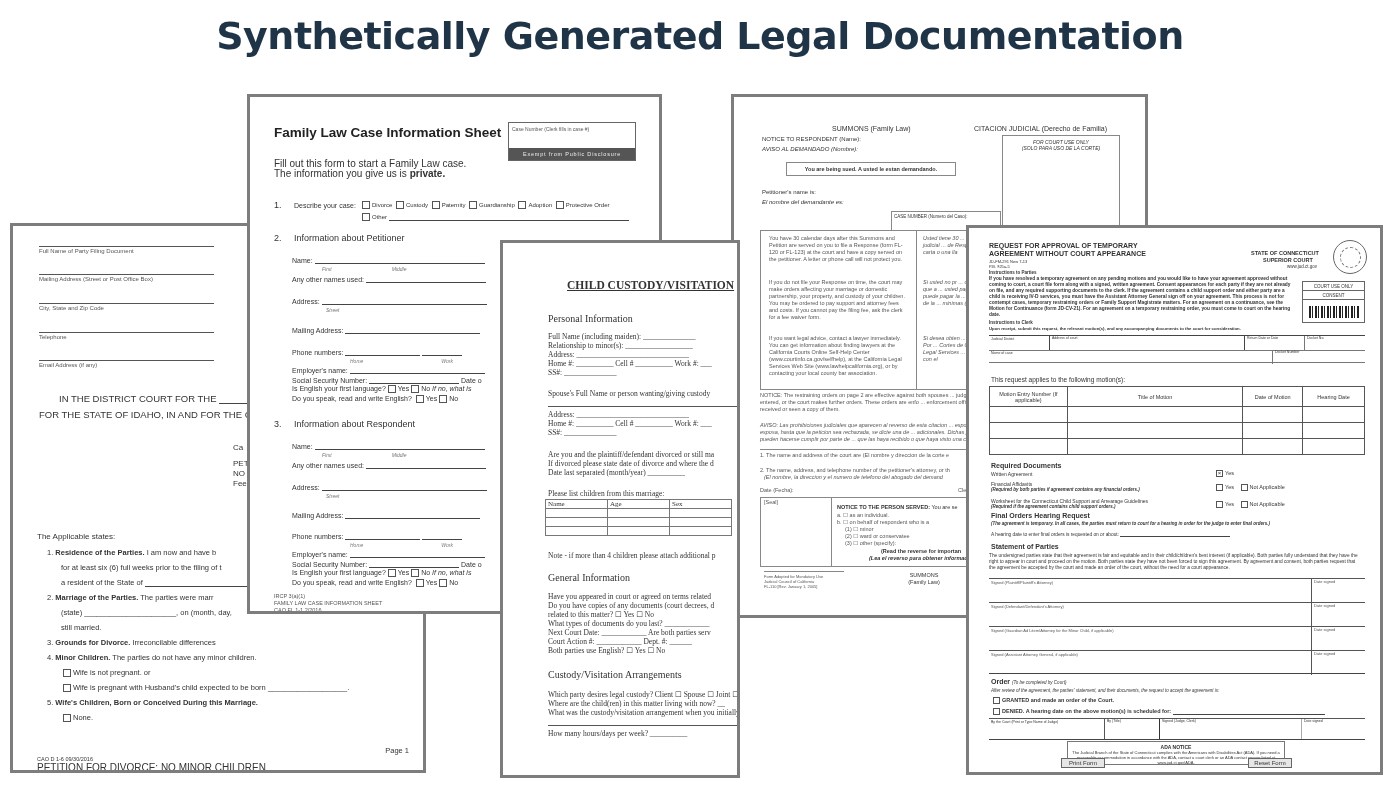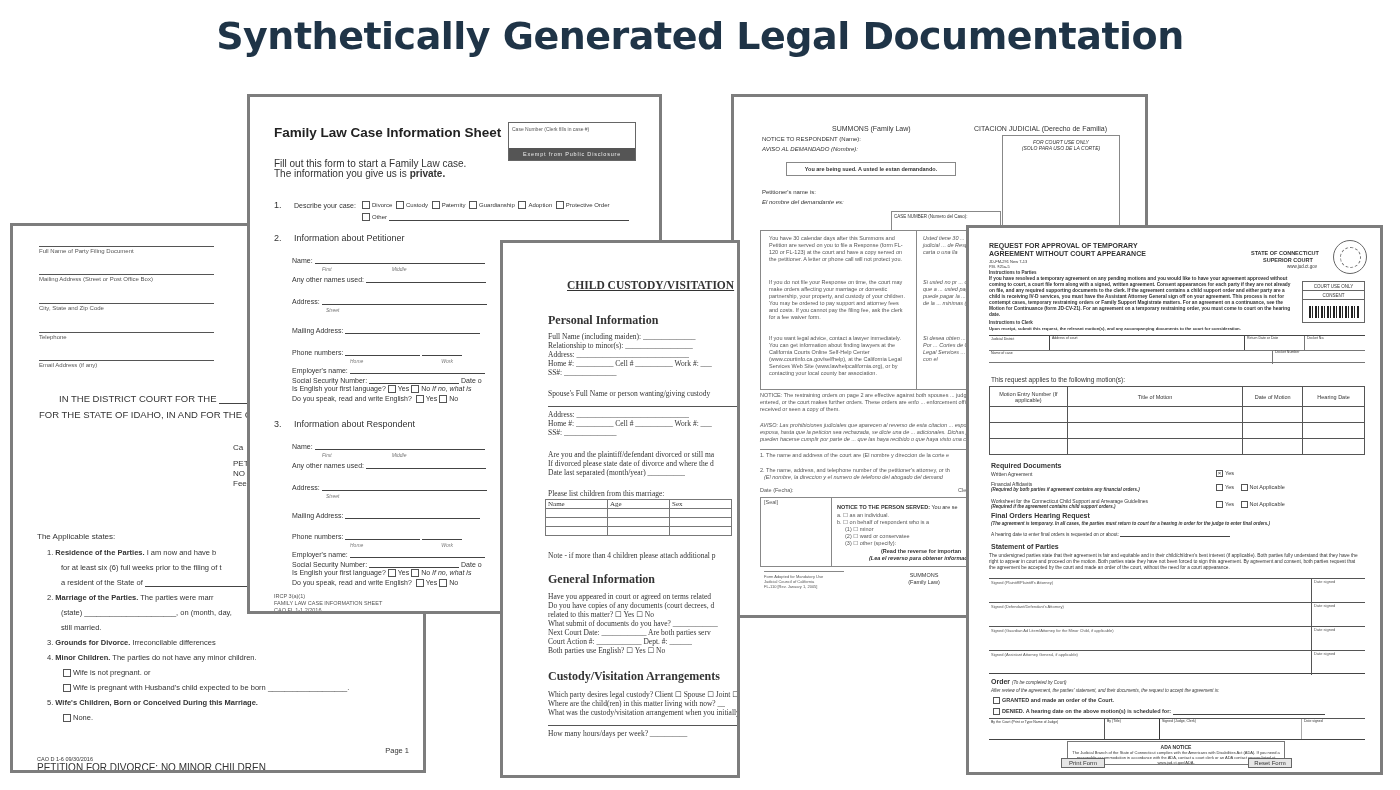--- a/index.html
+++ b/index.html
@@ -43,21 +43,21 @@
   #doc-flcis .exempt { position: absolute; left: 0; bottom: 0; width: 100%; height: 12px; background: #555; color: #eee; font-size: 5.5px; letter-spacing: 0.8px; text-align: center; line-height: 12px; }
   #doc-flcis .intro { position: absolute; left: 24px; top: 62px; font-size: 10px; line-height: 10px; }
   #doc-flcis .sec { position: absolute; left: 24px; font-size: 9px; }
   #doc-flcis .sec .num { display: inline-block; width: 20px; }
   #doc-flcis .row { position: absolute; left: 42px; font-size: 7px; white-space: nowrap; }
   #doc-flcis .foot { position: absolute; left: 24px; top: 490px; font-size: 5.5px; line-height: 7px; color: #555; }
 
   
   #doc-custody { left: 500px; top: 240px; width: 240px; height: 538px; font-family: "Liberation Serif", serif; }
   #doc-custody .title { position: absolute; left: 64px; top: 36px; font-size: 11.5px; font-weight: bold; text-decoration: underline; white-space: nowrap; }
-  #doc-custody .h { position: absolute; left: 45px; font-size: 12px; font-weight: bold; text-align: right; }
+  #doc-custody .h { position: absolute; left: 45px; font-size: 10px; font-weight: normal; text-align: right; }
   #doc-custody .t { position: absolute; left: 45px; font-size: 7.5px; white-space: nowrap; }
   #doc-custody table { position: absolute; left: 42px; top: 256px; border-collapse: collapse; font-size: 7px; }
   #doc-custody td { border: 1px solid #777; width: 62px; height: 9px; padding: 0 2px; }
 
   
   #doc-summons { left: 731px; top: 94px; width: 417px; height: 524px; font-size: 6.5px; }
   #doc-summons .t { position: absolute; white-space: nowrap; }
   #doc-summons .box { position: absolute; border: 1px solid #888; }
   #doc-summons .para { position: absolute; font-size: 5.5px; line-height: 7px; color: #555; }
 
@@ -269,21 +269,21 @@
           <td></td>
           <td></td>
         </tr>
   </tbody>
     </table>
   <div class="t" style="top:308px">Note - if more than 4 children please attach additional p</div>
   <div class="h" style="top:329px">General Information</div>
   <div class="t" style="top:349px">Have you appeared in court or agreed on terms related</div>
   <div class="t" style="top:358px">Do you have copies of any documents (court decrees, d</div>
   <div class="t" style="top:367px">related to this matter?  ☐ Yes  ☐ No</div>
-  <div class="t" style="top:376px">What submit of documents do you have? ____________</div>
+  <div class="t" style="top:376px">What types of documents do you last? ____________</div>
   <div class="t" style="top:385px">Next Court Date: ____________  Are both parties serv</div>
   <div class="t" style="top:394px">Court Action #: ____________  Dept. #: ______</div>
   <div class="t" style="top:403px">Both parties use English?  ☐ Yes  ☐ No</div>
   <div class="h" style="top:426px">Custody/Visitation Arrangements</div>
   <div class="t" style="top:447px">Which party desires legal custody? Client ☐ Spouse ☐ Joint ☐</div>
   <div class="t" style="top:456px">Where are the child(ren) in this matter living with now? __</div>
   <div class="t" style="top:465px">What was the custody/visitation arrangement when you initially separated?</div>
   <div class="t" style="top:477px; width:190px; border-bottom:1px solid #555; height:6px"></div>
   <div class="t" style="top:486px">How many hours/days per week? __________</div>
 </div>

